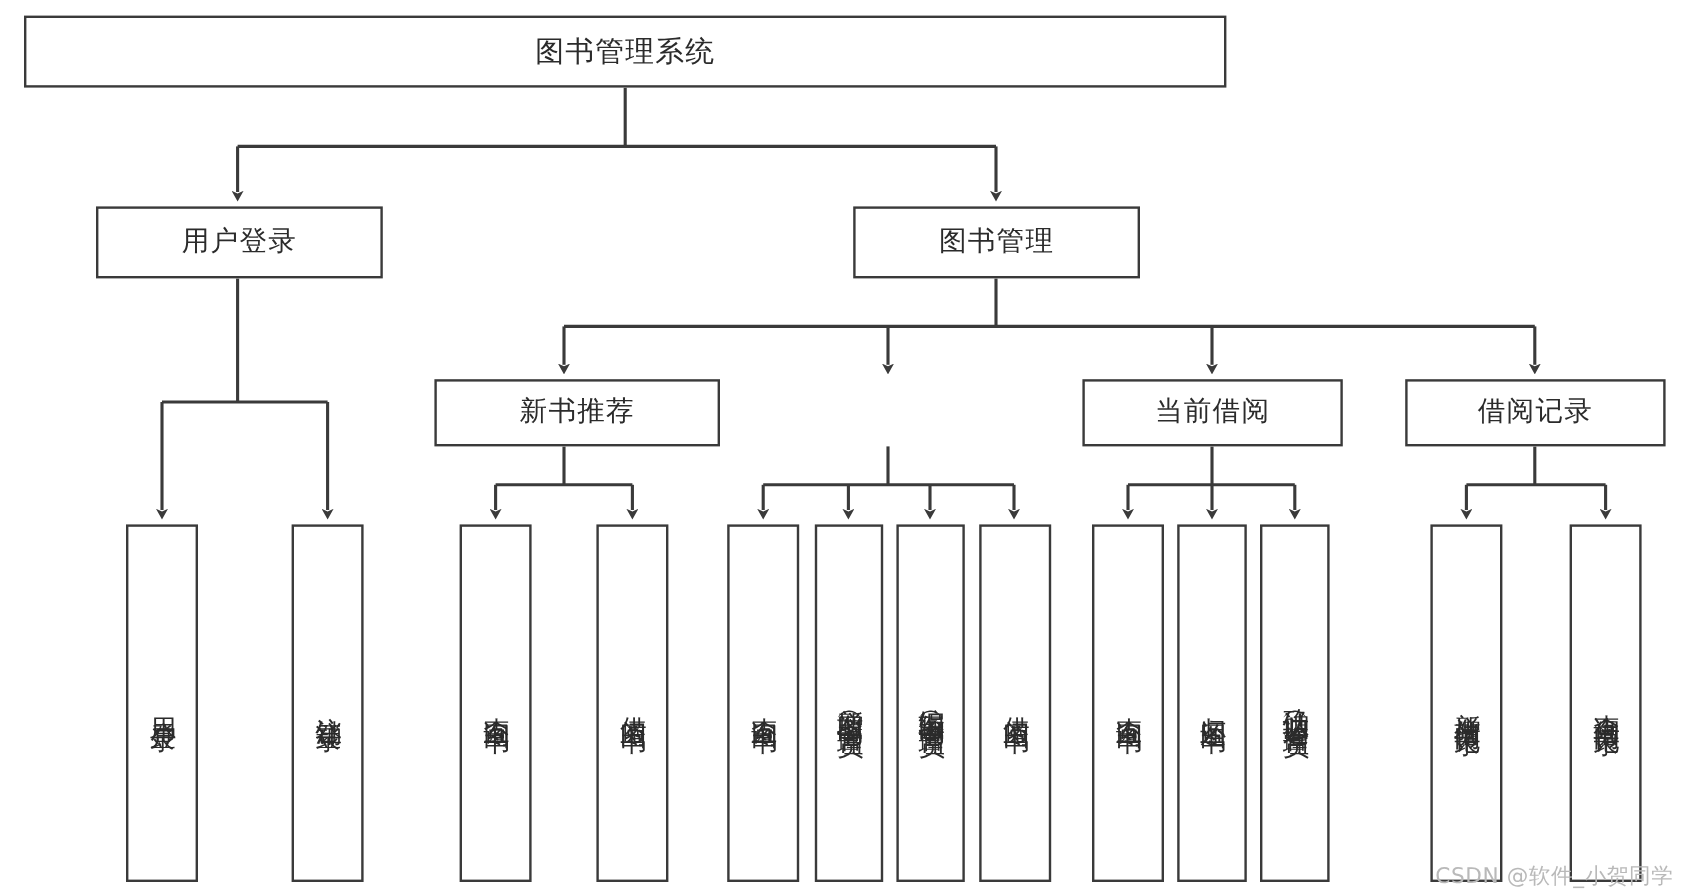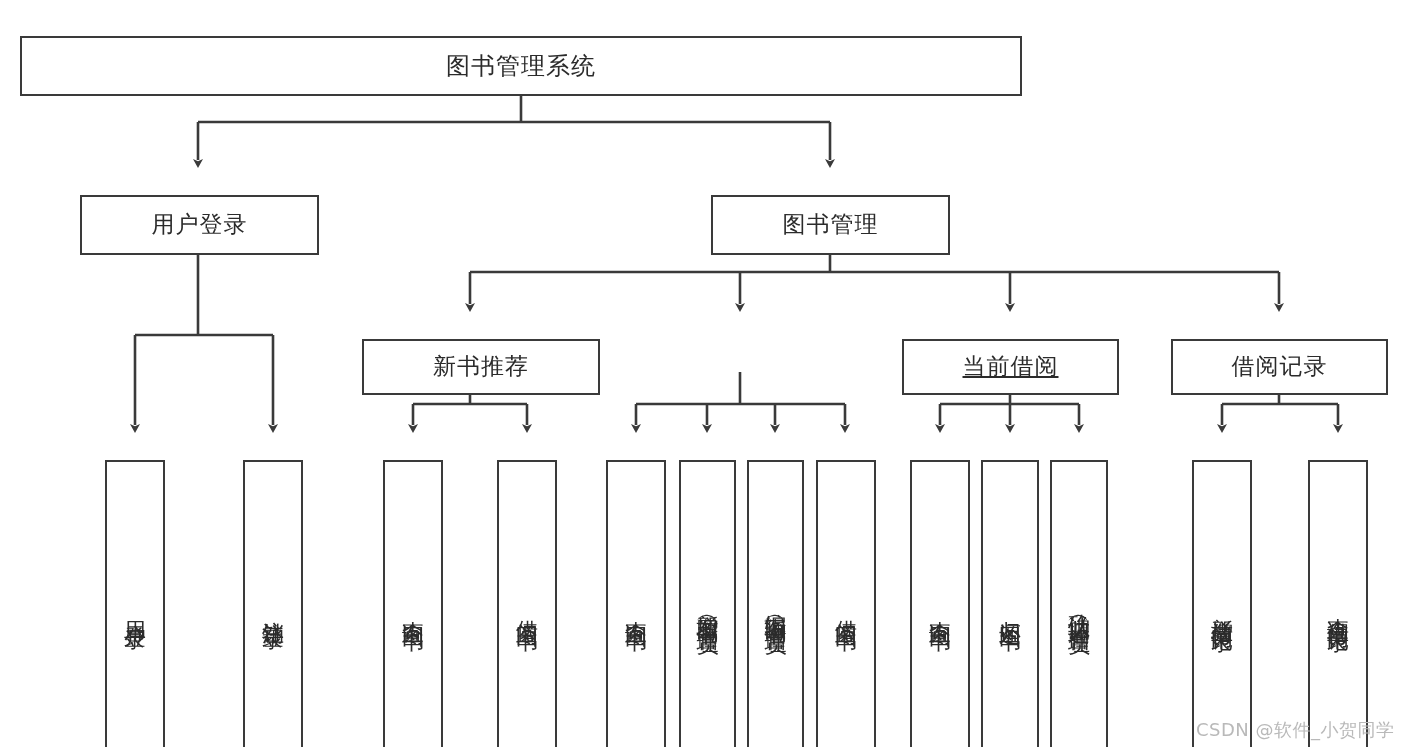--- a/index.html
+++ b/index.html
@@ -26,21 +26,20 @@
   }
   .node {
     position: absolute;
     box-sizing: border-box;
     background: #ffffff;
     border: 2px solid #3a3a3a;
     display: flex;
     align-items: center;
     justify-content: center;
     color: #2b2b2b;
-    margin-top: 23px;
   }
   .node-label {
     line-height: 1.18;
     letter-spacing: 1px;
     white-space: pre;
   }
   .node.horizontal .node-label {
     writing-mode: horizontal-tb;
     font-size: 23px;
   }
@@ -122,21 +121,21 @@
   <div class="node horizontal" style="left:80px; top:172px; width:239px; height:60px;">
     <span class="node-label">用户登录</span>
   </div>
   <div class="node horizontal" style="left:711px; top:172px; width:239px; height:60px;text-align:center;">
     <span class="node-label">图书管理</span>
   </div>
 
   <div class="node horizontal" style="left:362px; top:316px; width:238px; height:56px;">
     <span class="node-label">新书推荐</span>
   </div>
-  <div class="node horizontal" style="left:902px; top:316px; width:217px; height:56px;text-decoration:underline;">
+  <div class="node horizontal" style="left:902px; top:316px; width:217px; height:56px;">
     <span class="node-label">当前借阅</span>
   </div>
   <div class="node horizontal" style="left:1171px; top:316px; width:217px; height:56px;">
     <span class="node-label">借阅记录</span>
   </div>
 
   <div class="node vertical" style="left:105px; top:437px; width:60px; height:298px;">
     <span class="node-label">用户登录</span>
   </div>
   <div class="node vertical" style="left:243px; top:437px; width:60px; height:298px;">

